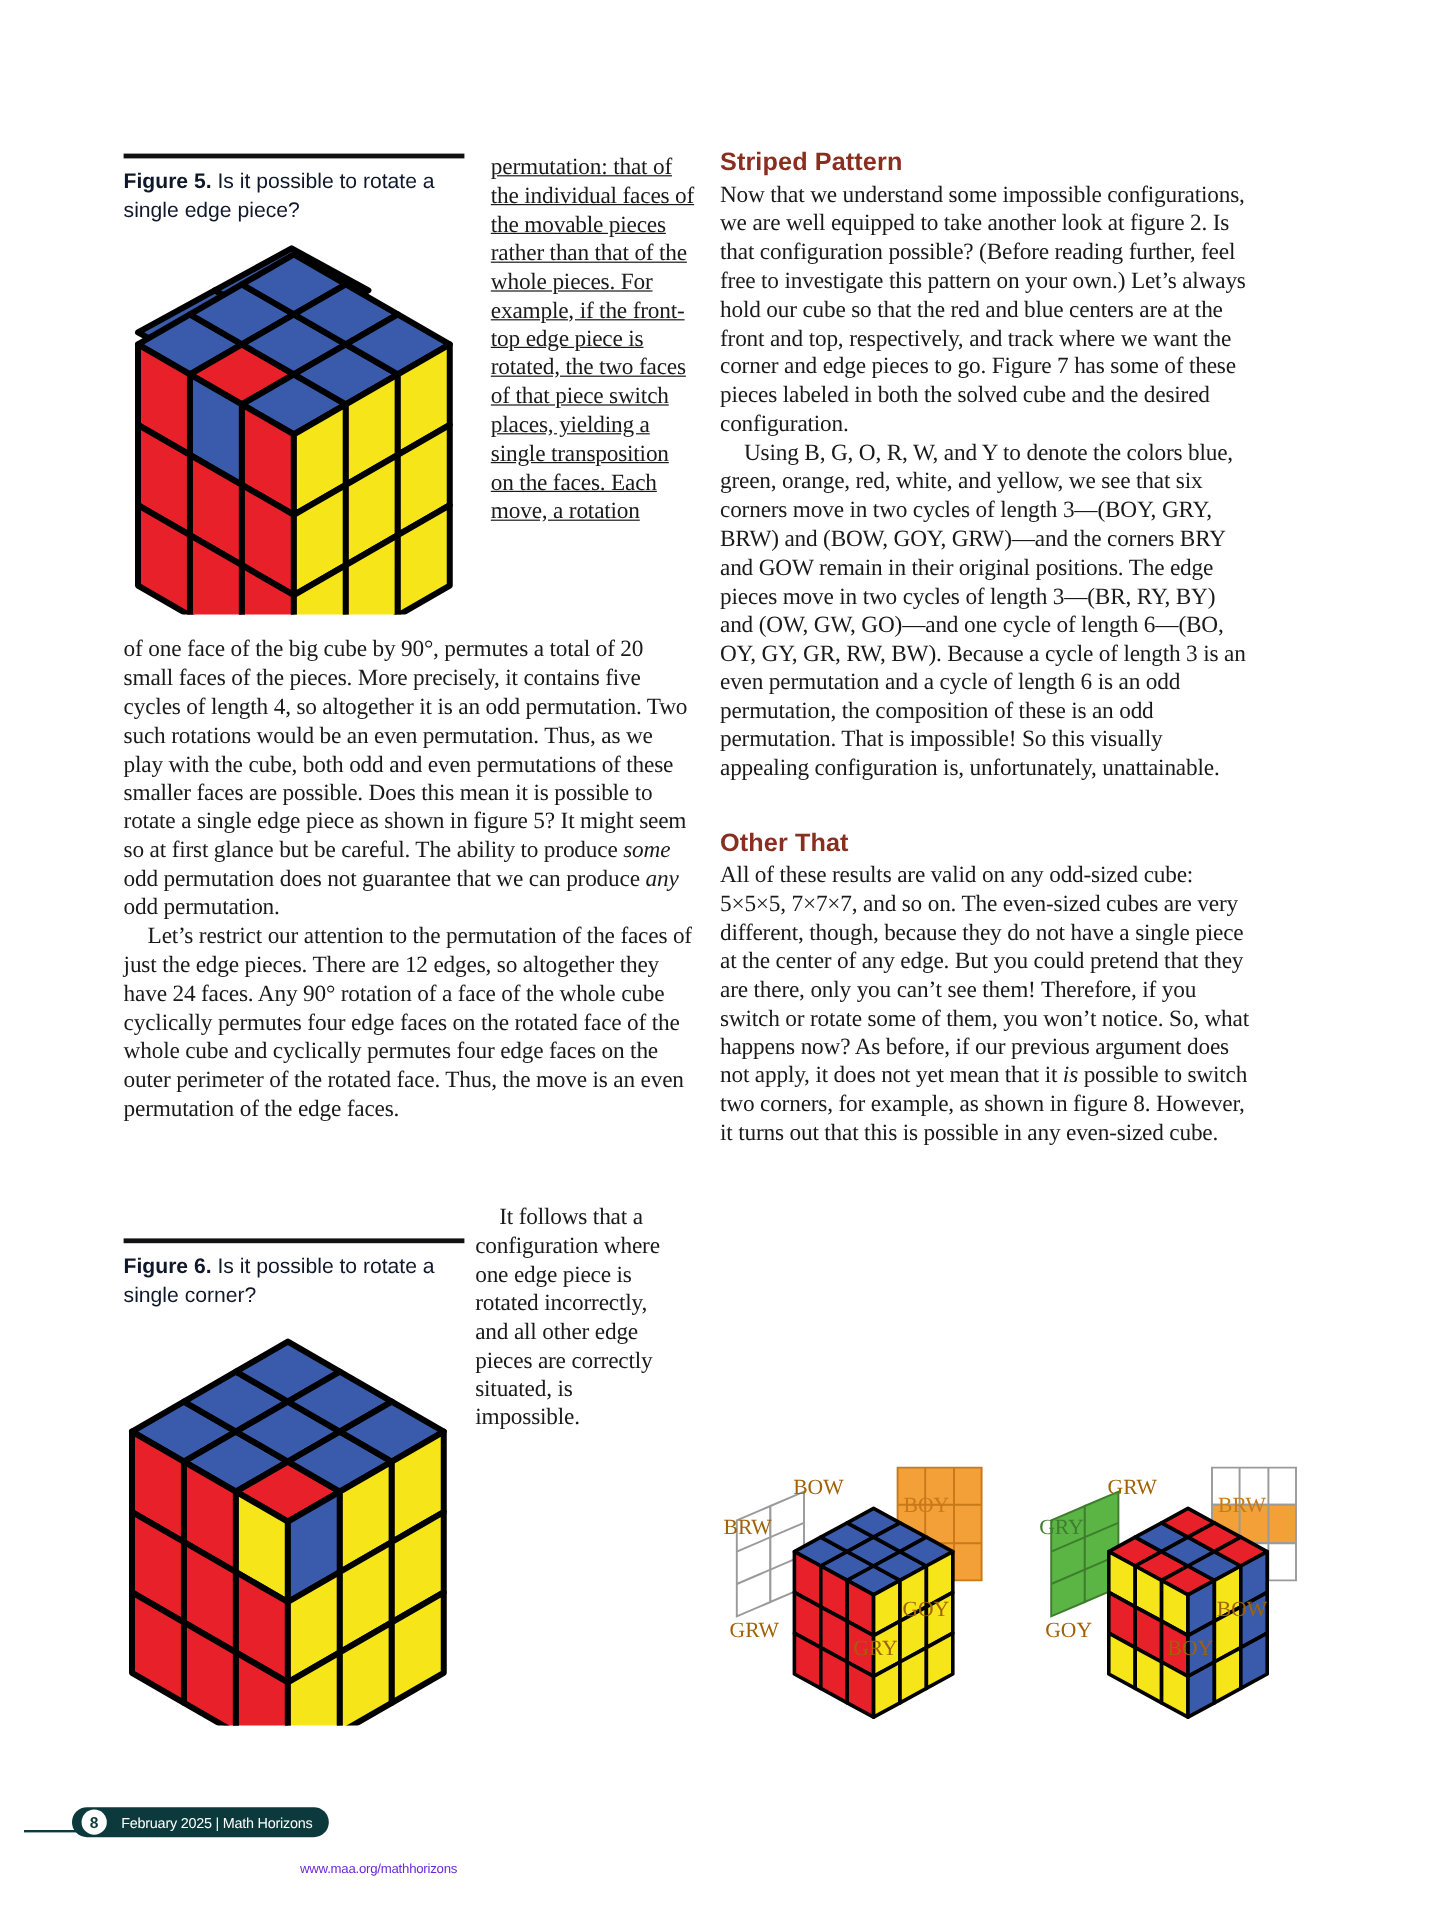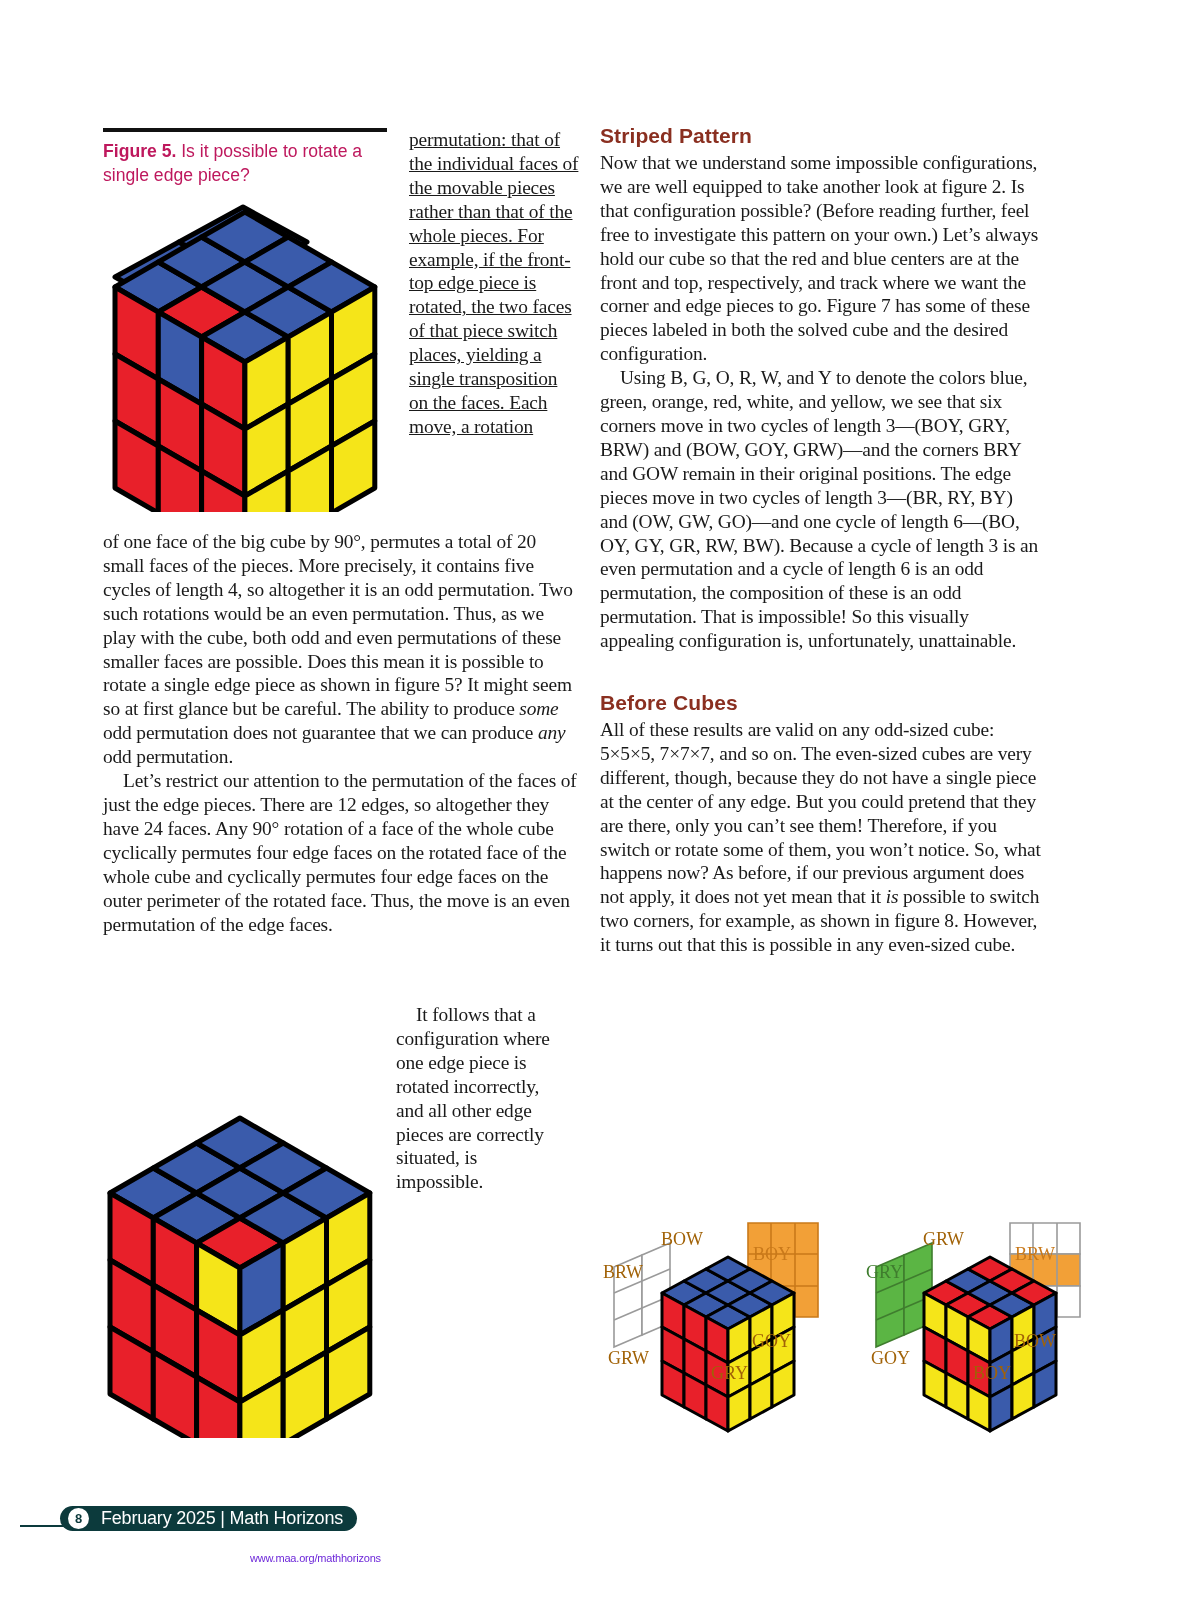--- a/index.html
+++ b/index.html
@@ -43,21 +43,21 @@
 
   
   .fig-rule{
     border-top:4.5px solid #111;
     width:100%;
   }
   .fig-cap{
     font-family:"Liberation Sans", sans-serif;
     font-size:17.6px;
     line-height:24px;
-    color:#be185d;
+    color:#0f172a;
     margin-top:7px;
   }
   .fig-cap b{font-weight:bold;}
 
   
   .cube-wrap{position:absolute;}
   .cube-svg{display:block;}
 
   
   .footer{
@@ -74,21 +74,21 @@
   .foot-num{
     width:21px;height:21px;border-radius:50%;
     background:#ffffff;color:#0c3a3c;
     font-family:"Liberation Sans", sans-serif;
     font-size:13px;font-weight:bold;
     display:flex;align-items:center;justify-content:center;
     margin-right:12px;
   }
   .foot-txt{
     color:#ffffff;font-family:"Liberation Sans", sans-serif;
-    font-size:18px;letter-spacing:-0.2px;white-space:nowrap;
+    font-size:12px;letter-spacing:-0.2px;white-space:nowrap;
   }
   .foot-url{
     position:absolute;left:250px;top:6px;
     color:#6d28d9;font-family:"Liberation Sans", sans-serif;
     font-size:11px;letter-spacing:-0.2px;white-space:nowrap;margin-top:41px;
   }
 
   
   .f7-label{
     position:absolute;
@@ -197,20 +197,26 @@
 
   <div class="col col-mid">
     <p class="body-text">permutation: that of the individual faces of the movable pieces rather than that of the whole pieces. For example, if the front-top edge piece is rotated, the two faces of that piece switch places, yielding a single transposition on the faces. Each move, a rotation</p>
   </div>
 
   <div class="col col-wideleft">
     <p class="body-text"><span>of one face of the big cube by 90°, permutes a total of 20 small faces of the pieces. More precisely, it contains five cycles of length 4, so altogether it is an odd permutation. Two such rotations would be an even permutation. Thus, as we play with the cube, both odd and even permutations of these smaller faces are possible. Does this mean it is possible to rotate a single edge piece as shown in figure 5? It might seem so at first glance but be careful. The ability to produce </span><em>some</em><span> odd permutation does not guarantee that we can produce </span><em>any</em><span> odd permutation.</span></p>
     <p class="body-text indent">Let’s restrict our attention to the permutation of the faces of just the edge pieces. There are 12 edges, so altogether they have 24 faces. Any 90° rotation of a face of the whole cube cyclically permutes four edge faces on the rotated face of the whole cube and cyclically permutes four edge faces on the outer perimeter of the rotated face. Thus, the move is an even permutation of the edge faces.</p>
   </div>
 
+  <div class="col" style="left:103px;top:1032px;width:284px;">
+    <div class="fig-rule"></div>
+    <div class="fig-cap">
+      <b>Figure 6.</b><span> Is it possible to rotate a single corner?</span>
+    </div>
+  </div>
 
   <div class="cube-wrap" style="left:100px;top:1098px;">
     <svg class="cube-svg" width="290" height="340" viewBox="0 0 290 340">
       <g stroke="#000" stroke-width="5" stroke-linejoin="round">
 
         <polygon points="10,95 53.3,70 96.6,95 53.3,120" fill="#3a5bab"></polygon>
         <polygon points="53.3,70 96.6,45 139.9,70 96.6,95" fill="#3a5bab"></polygon>
         <polygon points="96.6,45 139.9,20 183.2,45 139.9,70" fill="#3a5bab"></polygon>
 
         <polygon points="53.3,120 96.6,95 139.9,120 96.6,145" fill="#3a5bab"></polygon>
@@ -250,21 +256,21 @@
 
   <div class="col" style="left:396px;top:1003px;width:172px;">
     <p class="body-text indent">It follows that a configuration where one edge piece is rotated incorrectly, and all other edge pieces are correctly situated, is impossible.</p>
   </div>
 
   <div class="col col-right">
     <h2 class="sec-head">Striped Pattern</h2>
     <p class="body-text">Now that we understand some impossible configurations, we are well equipped to take another look at figure 2. Is that configuration possible? (Before reading further, feel free to investigate this pattern on your own.) Let’s always hold our cube so that the red and blue centers are at the front and top, respectively, and track where we want the corner and edge pieces to go. Figure 7 has some of these pieces labeled in both the solved cube and the desired configuration.</p>
     <p class="body-text indent">Using B, G, O, R, W, and Y to denote the colors blue, green, orange, red, white, and yellow, we see that six corners move in two cycles of length 3—(BOY, GRY, BRW) and (BOW, GOY, GRW)—and the corners BRY and GOW remain in their original positions. The edge pieces move in two cycles of length 3—(BR, RY, BY) and (OW, GW, GO)—and one cycle of length 6—(BO, OY, GY, GR, RW, BW). Because a cycle of length 3 is an even permutation and a cycle of length 6 is an odd permutation, the composition of these is an odd permutation. That is impossible! So this visually appealing configuration is, unfortunately, unattainable.</p>
 
-    <h2 class="sec-head" style="margin-top:38px;">Before Cubes</h2>
+    <h2 class="sec-head" style="margin-top:38px;">Other That</h2>
     <p class="body-text"><span>All of these results are valid on any odd-sized cube: 5×5×5, 7×7×7, and so on. The even-sized cubes are very different, though, because they do not have a single piece at the center of any edge. But you could pretend that they are there, only you can’t see them! Therefore, if you switch or rotate some of them, you won’t notice. So, what happens now? As before, if our previous argument does not apply, it does not yet mean that it </span><em>is</em><span> possible to switch two corners, for example, as shown in figure 8. However, it turns out that this is possible in any even-sized cube.</span></p>
   </div>
 
 
   <div class="f7-wrap">
 
     <svg width="230" height="230" viewBox="0 0 230 230" style="position:absolute;left:0;top:0;">
 
       <g stroke="#9a9a9a" stroke-width="1.6" fill="#ffffff">
         <polygon points="14,62 42,50 42,130 14,142"></polygon>

